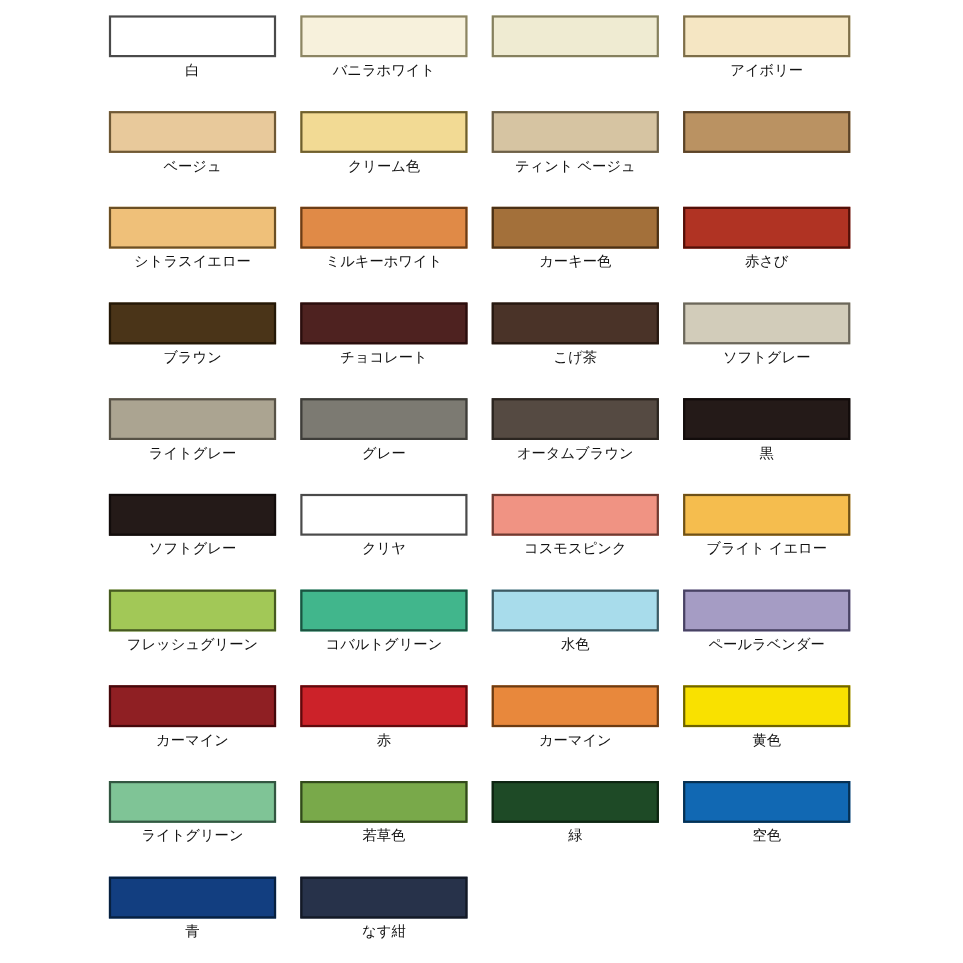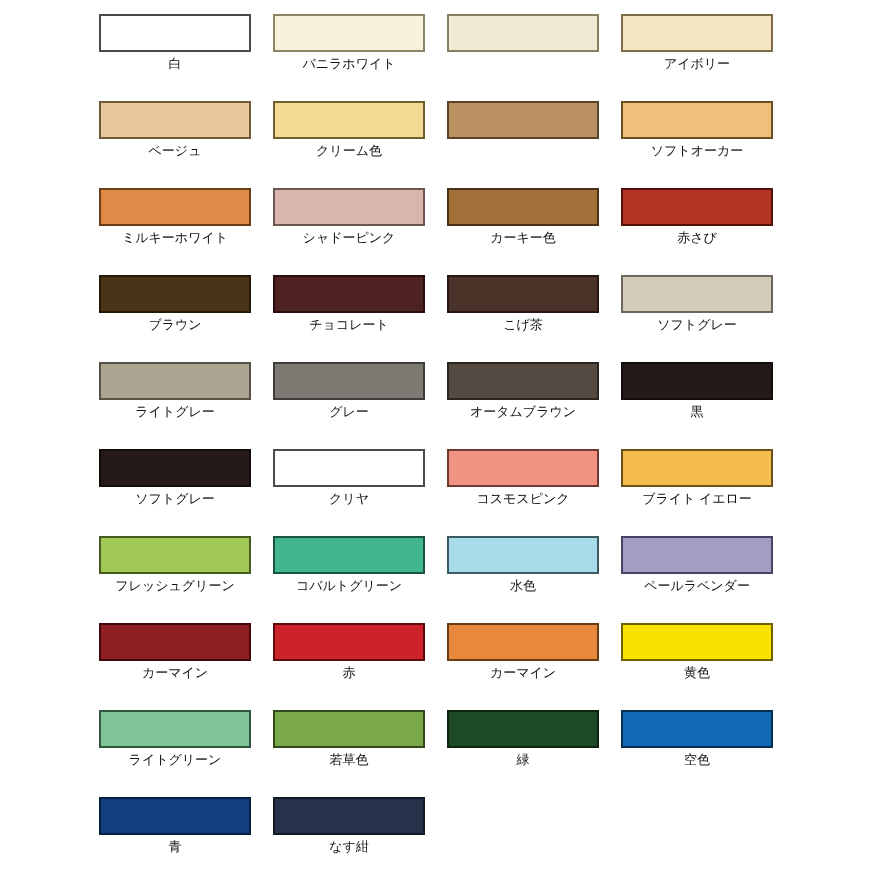--- a/index.html
+++ b/index.html
@@ -78,33 +78,33 @@
       </div>
       <div class="swatch-cell">
         <div class="swatch-chip" style="background-color: rgb(232, 201, 155); border-color: rgb(110, 88, 53);"></div>
         <div class="swatch-label">ベージュ</div>
       </div>
       <div class="swatch-cell">
         <div class="swatch-chip" style="background-color: rgb(242, 218, 148); border-color: rgb(110, 95, 46);"></div>
         <div class="swatch-label">クリーム色</div>
       </div>
       <div class="swatch-cell">
+        <div class="swatch-chip" style="background-color: rgb(214, 196, 162); border-color: rgb(108, 96, 72);"></div>
+        <div class="swatch-label">ティント ベージュ</div>
+      </div>
+      <div class="swatch-cell">
         <div class="swatch-chip" style="background-color: rgb(186, 146, 98); border-color: rgb(90, 67, 40);"></div>
       </div>
       <div class="swatch-cell">
         <div class="swatch-chip" style="background-color: rgb(239, 192, 121); border-color: rgb(107, 79, 36);"></div>
-        <div class="swatch-label">ソフトオーカー</div>
+        <div class="swatch-label">シトラスイエロー</div>
       </div>
       <div class="swatch-cell">
         <div class="swatch-chip" style="background-color: rgb(224, 138, 71); border-color: rgb(107, 61, 23);"></div>
         <div class="swatch-label">ミルキーホワイト</div>
-      </div>
-      <div class="swatch-cell">
-        <div class="swatch-chip" style="background-color: rgb(216, 181, 173); border-color: rgb(110, 87, 80);"></div>
-        <div class="swatch-label">シャドーピンク</div>
       </div>
       <div class="swatch-cell">
         <div class="swatch-chip" style="background-color: rgb(163, 112, 58); border-color: rgb(74, 48, 21);"></div>
         <div class="swatch-label">カーキー色</div>
       </div>
       <div class="swatch-cell">
         <div class="swatch-chip" style="background-color: rgb(176, 51, 35); border-color: rgb(82, 16, 8);"></div>
         <div class="swatch-label">赤さび</div>
       </div>
       <div class="swatch-cell">

